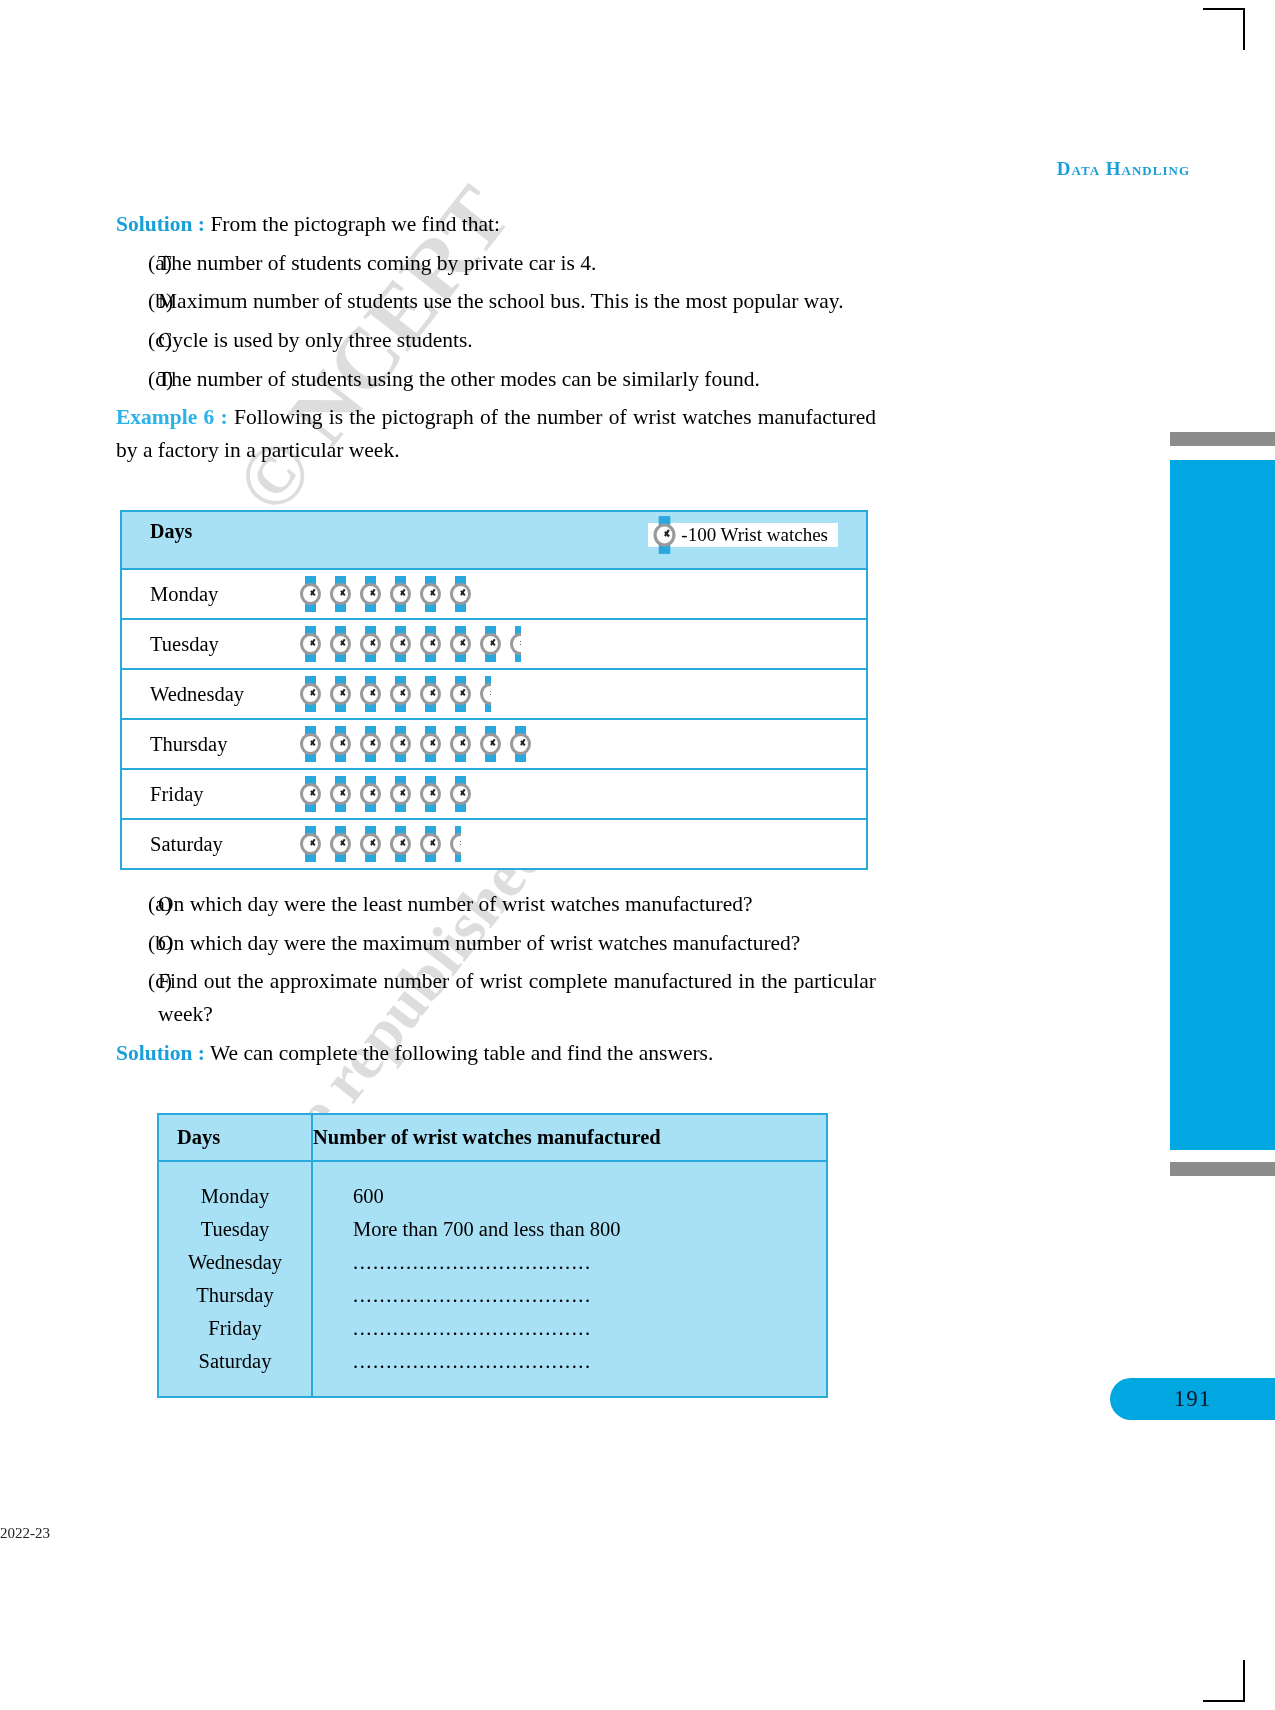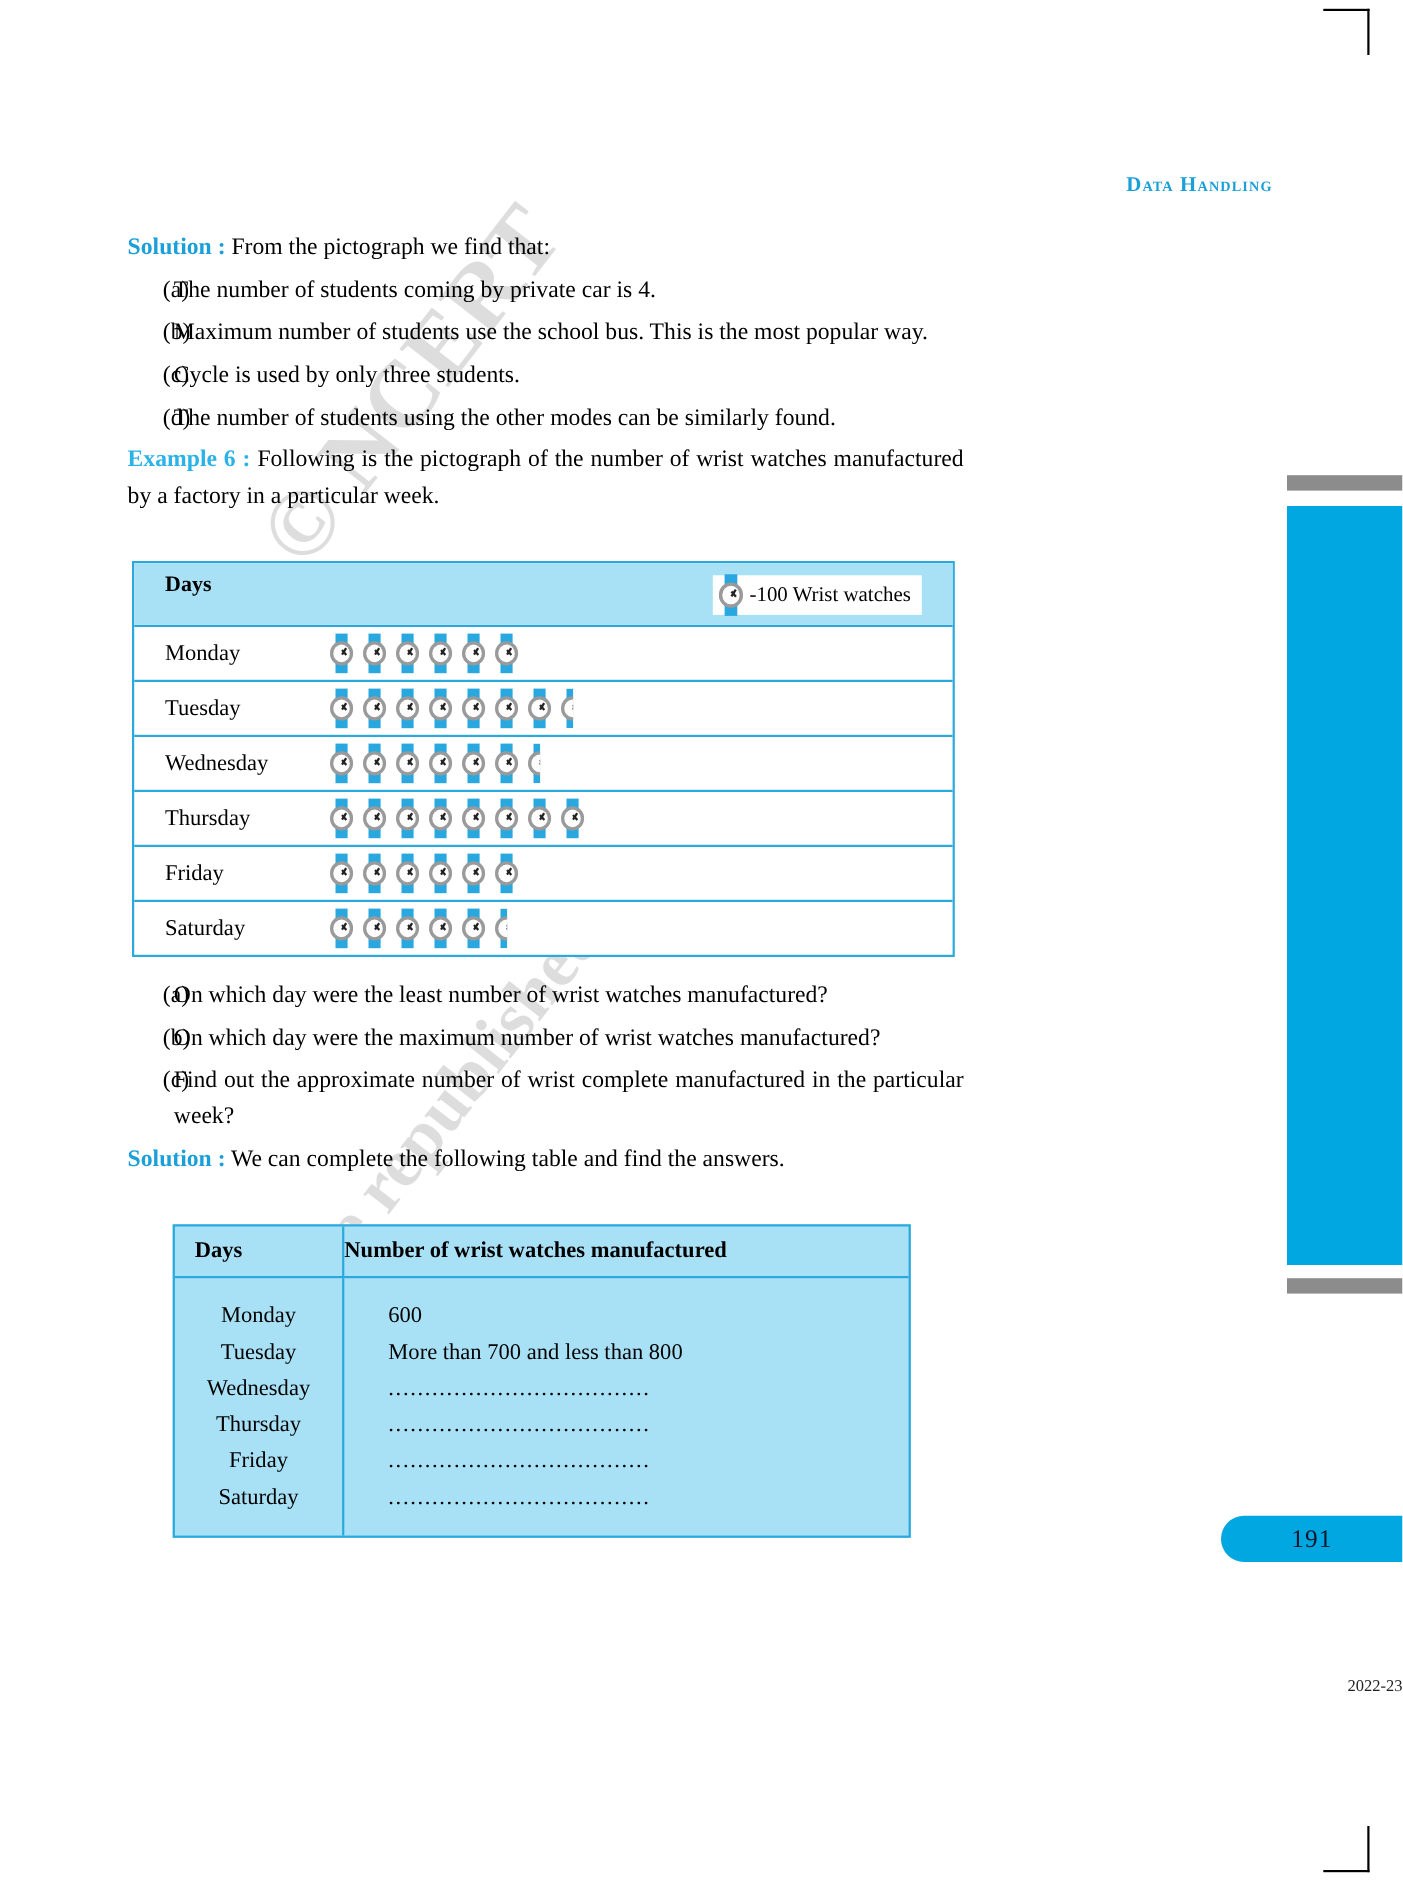--- a/index.html
+++ b/index.html
@@ -20,21 +20,21 @@
 
   
   .side-bar-wrap{position:absolute;right:0;top:432px;width:105px;}
   .side-grey{width:105px;height:14px;background:#8c8c8c;}
   .side-blue{width:105px;height:690px;background:#00a7e1;margin-top:14px;}
   .side-grey2{width:105px;height:14px;background:#8c8c8c;margin-top:12px;}
 
   
   .runhead{
     position:absolute;left:0;right:0;top:158px;
-    text-align:right;padding-right:118px;
+    text-align:right;padding-right:85px;
     color:#1b9fd8;
     font-weight:bold;
     font-size:19px;
     letter-spacing:1px;
     font-variant:small-caps;
     font-family:"Liberation Serif", serif;
   }
 
   
   .content{position:absolute;left:116px;top:208px;width:760px;}
@@ -67,21 +67,21 @@
     font-weight:bold;font-size:20px;padding:8px 0 0 28px;box-sizing:border-box;
   }
   .picto-head .h-num{
     flex:1;font-weight:bold;font-size:20px;line-height:1.18;padding-top:8px;
   }
   .legend{
     position:absolute;right:28px;top:11px;
     background:#ffffff;
     display:flex;align-items:center;
     padding:3px 10px 3px 6px;
-    height:36px;box-sizing:border-box;
+    height:24px;box-sizing:border-box;
   }
   .legend .lg-text{font-size:19px;white-space:nowrap;padding-left:6px;}
 
   .prow{
     display:flex;align-items:center;height:48px;
     border-top:2px solid #2aa9dd;
   }
   .prow .day{
     width:172px;flex:0 0 172px;
     font-size:20.5px;padding-left:28px;box-sizing:border-box;
@@ -141,21 +141,21 @@
     width:165px;height:42px;
     background:#00a7e1;
     border-radius:21px 0 0 21px;
     color:#0f172a;font-weight:normal;font-size:23px;
     display:flex;align-items:center;justify-content:center;
     letter-spacing:1px;
   }
 
   .footer{
     position:absolute;left:0;right:0;bottom:168px;
-    text-align:right;font-size:15px;color:#222;
+    text-align:left;font-size:15px;color:#222;
   }
 
   
   .wm{
     position:absolute;pointer-events:none;user-select:none;
     color:#d8d8d8;font-size:86px;font-weight:bold;
     font-family:"Liberation Serif", serif;
     white-space:nowrap;opacity:.85;
   }
   .wm1{left:215px;top:470px;transform:rotate(-52deg);transform-origin:left top;}

